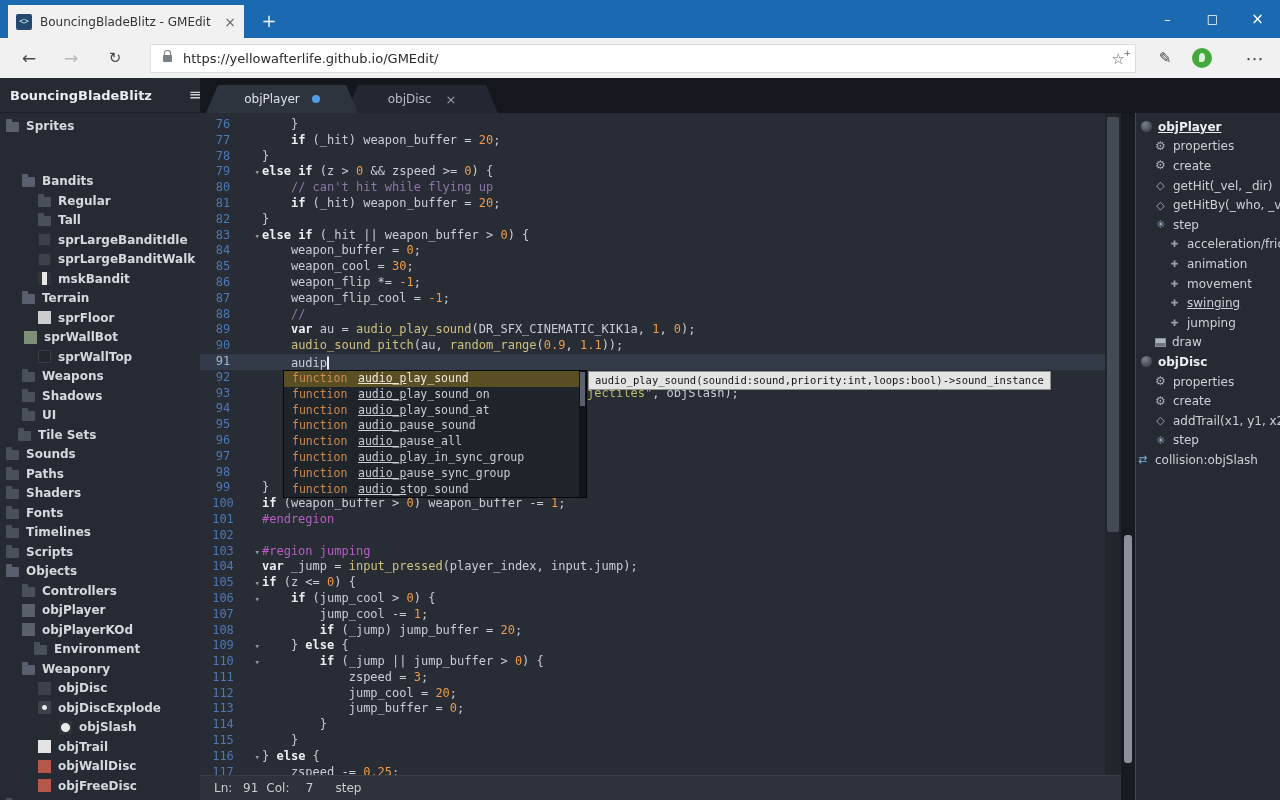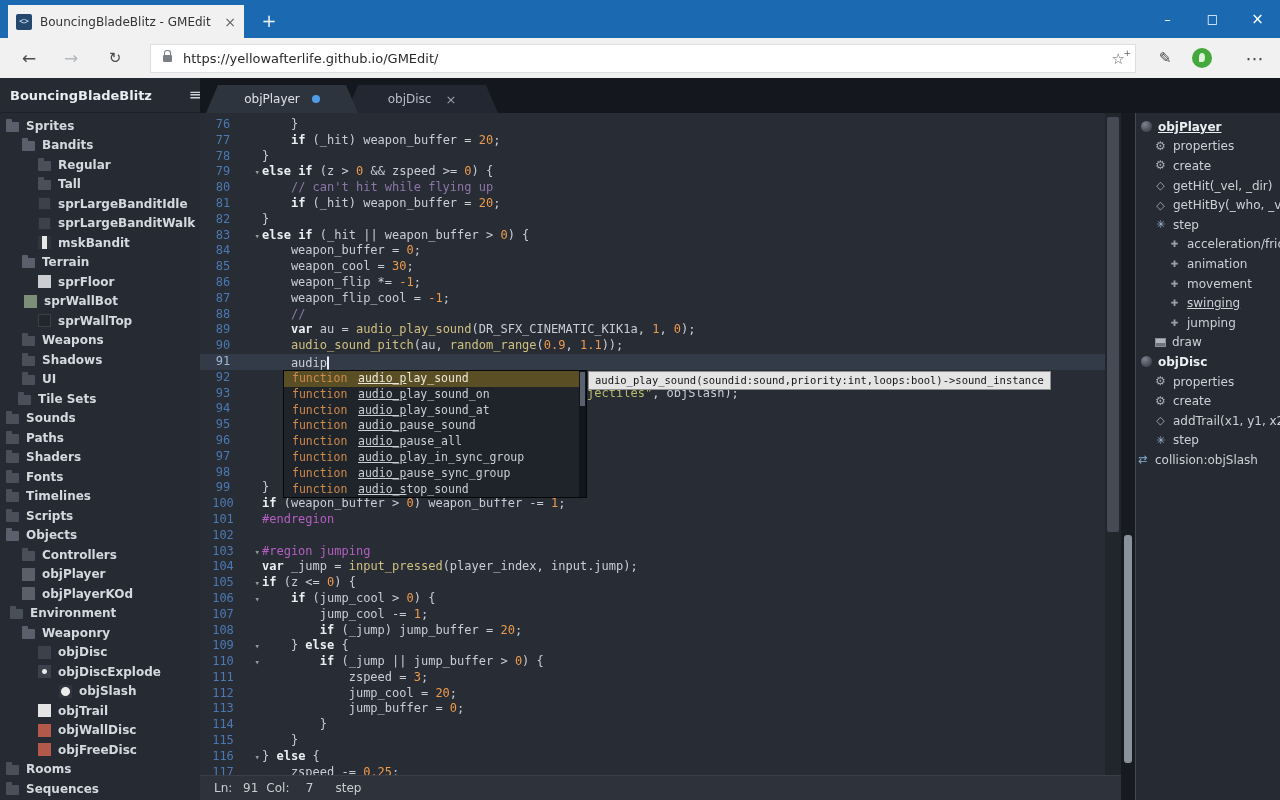--- a/index.html
+++ b/index.html
@@ -157,21 +157,21 @@
   <div class="sidebar">
     <div class="sidebar-header">
       <span class="project-title">BouncingBladeBlitz</span>
       <span class="hamburger"></span>
     </div>
     <div class="tree" id="tree">
         <div class="titem" style="padding-left: 6px;">
           <span class="ticon folder-open"></span>
           <span class="tlabel">Sprites</span>
         </div>
-        <div class="titem" style="padding-left: 22px;">
+        <div class="titem" style="padding-left: 22px; margin-top: 36px;">
           <span class="ticon folder-open"></span>
           <span class="tlabel">Bandits</span>
         </div>
         <div class="titem" style="padding-left: 38px;">
           <span class="ticon folder"></span>
           <span class="tlabel">Regular</span>
         </div>
         <div class="titem" style="padding-left: 38px;">
           <span class="ticon folder"></span>
           <span class="tlabel">Tall</span>
@@ -253,21 +253,21 @@
           <span class="tlabel">Controllers</span>
         </div>
         <div class="titem" style="padding-left: 22px;">
           <span class="ticon obj-gray"></span>
           <span class="tlabel">objPlayer</span>
         </div>
         <div class="titem" style="padding-left: 22px;">
           <span class="ticon obj-gray"></span>
           <span class="tlabel">objPlayerKOd</span>
         </div>
-        <div class="titem" style="padding-left: 10px; text-align: center;">
+        <div class="titem" style="padding-left: 34px; text-align: center;">
           <span class="ticon folder"></span>
           <span class="tlabel">Environment</span>
         </div>
         <div class="titem" style="padding-left: 22px;">
           <span class="ticon folder-open"></span>
           <span class="tlabel">Weaponry</span>
         </div>
         <div class="titem" style="padding-left: 38px;">
           <span class="ticon obj-dark"></span>
           <span class="tlabel">objDisc</span>

